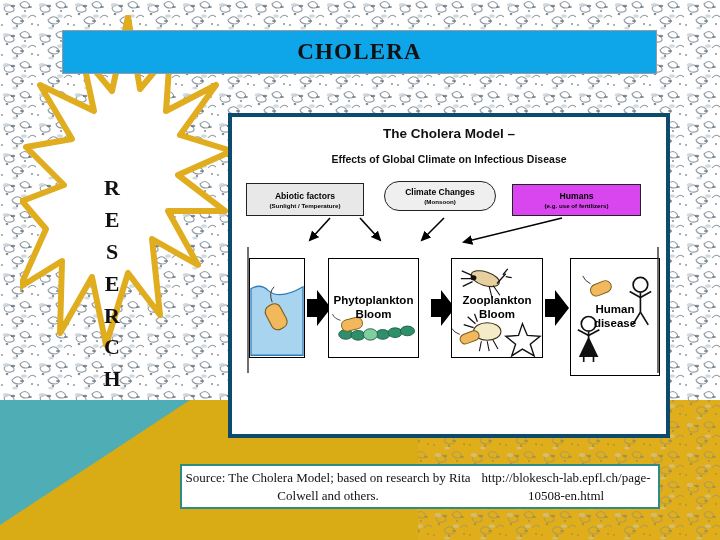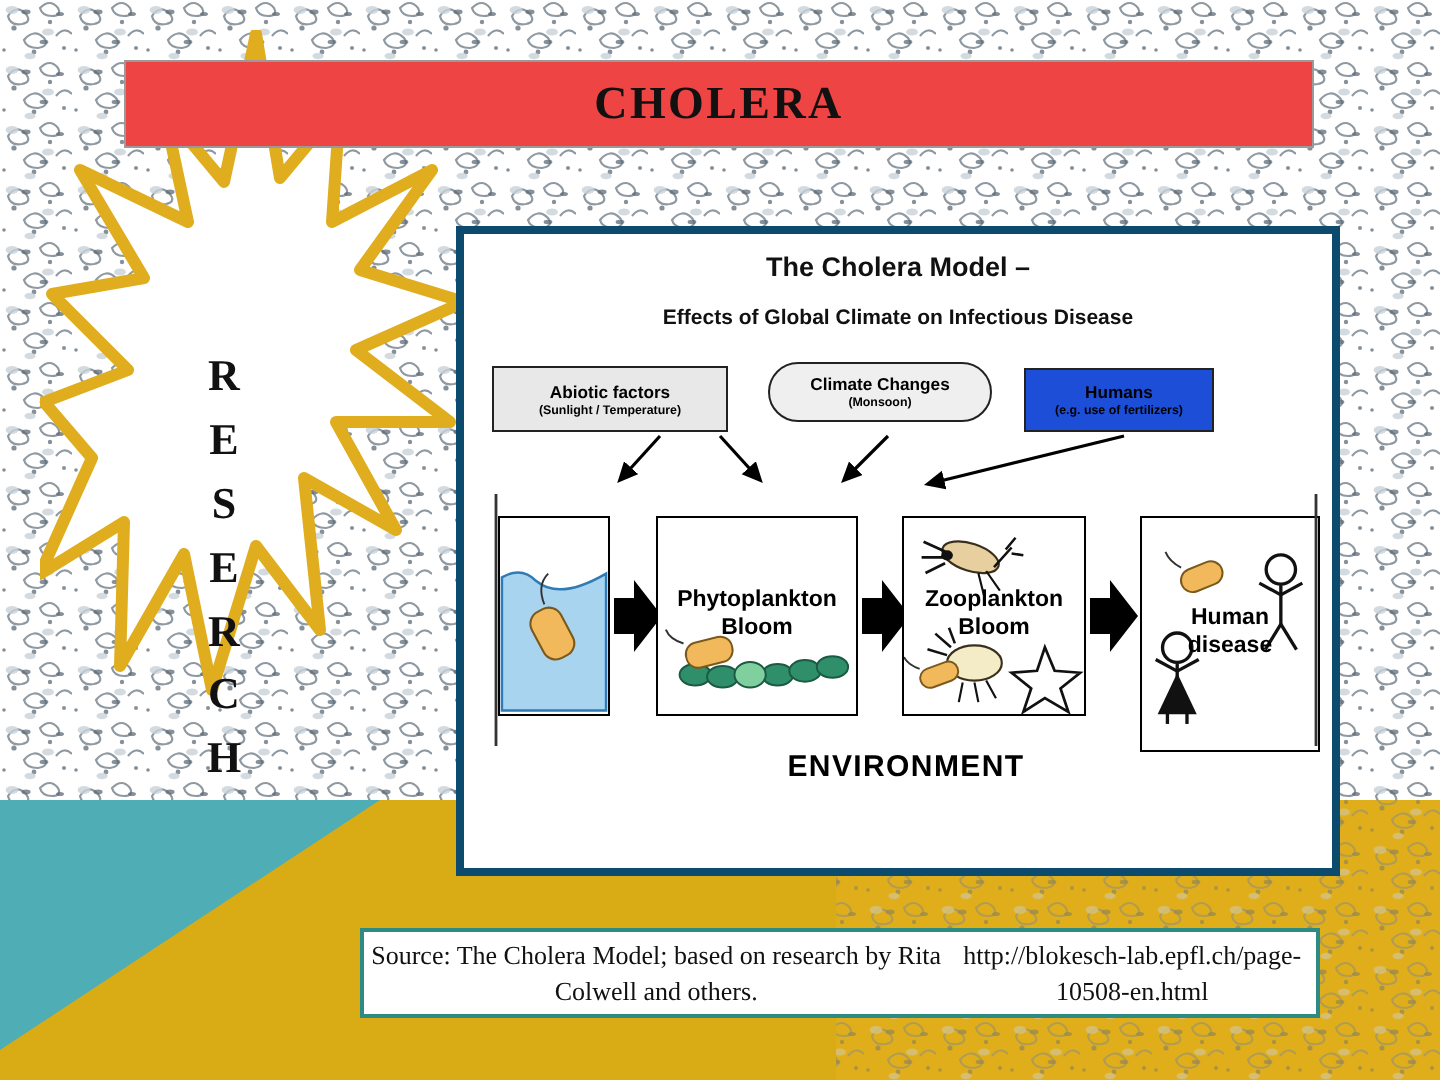--- a/index.html
+++ b/index.html
@@ -20,21 +20,21 @@
   .bg-gold-right{position:absolute;left:418px;top:400px;width:302px;height:140px;background:#e0ae1a;}
   
   .texture{position:absolute;left:0;top:0;width:720px;height:540px;pointer-events:none;}
 
   
   .burst{position:absolute;left:20px;top:15px;width:215px;height:420px;}
 
   
   .title-box{
     position:absolute;left:62px;top:30px;width:595px;height:44px;
-    background:#ef4444;border:1px solid #9a9a9a;
+    background:#0ea5e9;border:1px solid #9a9a9a;
     display:flex;align-items:center;justify-content:center;
     box-sizing:border-box;
   }
   .title-text{
     font-family:"Liberation Serif", serif;font-weight:bold;font-size:23px;
     color:#111;letter-spacing:1.2px;
   }
 
   
   .vert-word{
@@ -64,32 +64,32 @@
   .factors{position:absolute;left:0;top:66px;width:442px;height:34px;}
   .fbox{
     position:absolute;background:#e8e8e8;border:1.5px solid #222;box-sizing:border-box;
     display:flex;flex-direction:column;align-items:center;justify-content:center;
     text-align:center;
   }
   .fbox .fb-main{font-family:"Liberation Sans", sans-serif;font-weight:bold;font-size:8.6px;color:#000;}
   .fbox .fb-sub{font-family:"Liberation Sans", sans-serif;font-weight:bold;font-size:6.2px;color:#000;margin-top:1px;}
   #fbox0{left:14px;top:0;width:118px;height:33px;}
   #fbox1{left:152px;top:-2px;width:112px;height:30px;background:#efefef;border-radius:15px;}
-  #fbox2{left:280px;top:1px;width:95px;height:32px;background:#1d4ed8;}
+  #fbox2{left:280px;top:1px;width:129px;height:32px;background:#d946ef;}
 
   
   .flow{position:absolute;left:0;top:139px;width:442px;height:105px;}
   .fl-box{
     position:absolute;border:1.8px solid #000;background:#fff;box-sizing:border-box;
     display:flex;align-items:center;justify-content:center;text-align:center;
     font-family:"Liberation Sans", sans-serif;font-weight:bold;font-size:11.5px;color:#000;
     line-height:1.18;overflow:hidden;
   }
   #flbox0{left:17px;top:2px;width:56px;height:100px;}
-  #flbox1{left:96px;top:2px;width:101px;height:100px;}
+  #flbox1{left:96px;top:2px;width:91px;height:100px;}
   #flbox2{left:219px;top:2px;width:92px;height:100px;}
   #flbox3{left:338px;top:2px;width:90px;height:118px;}
   .fl-label{position:relative;z-index:3;}
 
   .env-bracket{position:absolute;left:14px;top:130px;width:414px;height:128px;}
   .env-label{
     position:absolute;left:0;top:258px;width:442px;text-align:center;
     font-family:"Liberation Sans", sans-serif;font-weight:bold;font-size:15px;
     letter-spacing:.7px;color:#000;
   }
@@ -299,21 +299,20 @@
         </svg>
         <div class="fl-label">Human<br>disease</div>
       </div>
     </div>
 
     <svg class="env-bracket" viewBox="0 0 414 128" xmlns="http://www.w3.org/2000/svg">
       <path d="M2 0 L2 126 M412 0 L412 126" stroke="#333" stroke-width="1.4" fill="none"></path>
       <path d="M2 126 L412 126" stroke="#333" stroke-width="0" fill="none"></path>
     </svg>
 
-    <div class="env-label">ENVIRONMENT</div>
   </div>
 
   <div class="source-box">
     <div>Source: The Cholera Model; based on research by Rita Colwell and others.</div>
     <div>http://blokesch-lab.epfl.ch/page-10508-en.html</div>
   </div>
 
 </div>
 
 </body></html>

